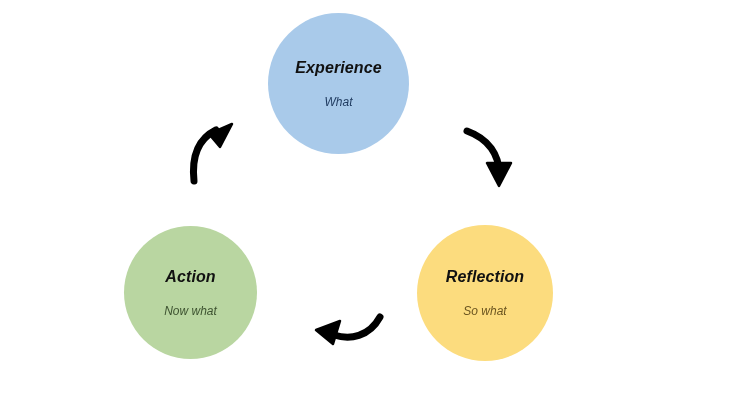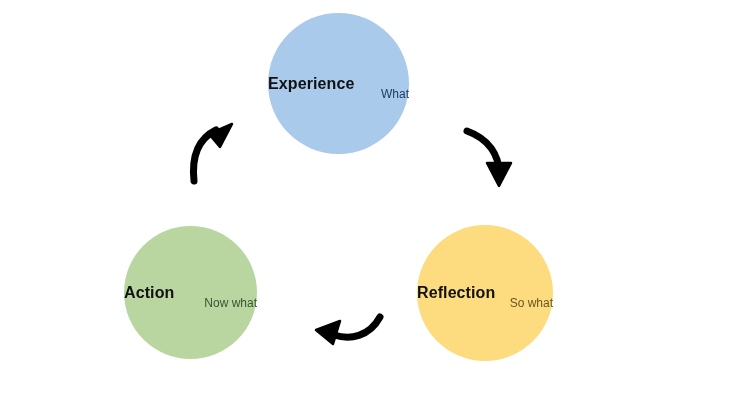--- a/index.html
+++ b/index.html
@@ -15,24 +15,25 @@
     position: relative;
     width: 740px;
     height: 416px;
     background: #ffffff;
     overflow: hidden;
   }
   .node-circle {
     position: absolute;
     border-radius: 50%;
     display: flex;
-    flex-direction: row;
+    flex-direction: column;
     align-items: center;
-    justify-content: space-between;
+    justify-content: center;
     box-sizing: border-box;
+    font-style: italic;
   }
   .node-title {
     font-size: 16px;
     font-weight: bold;
     color: #111111;
     line-height: 1;
     letter-spacing: 0.1px;
     white-space: nowrap;
   }
   .node-subtitle {

